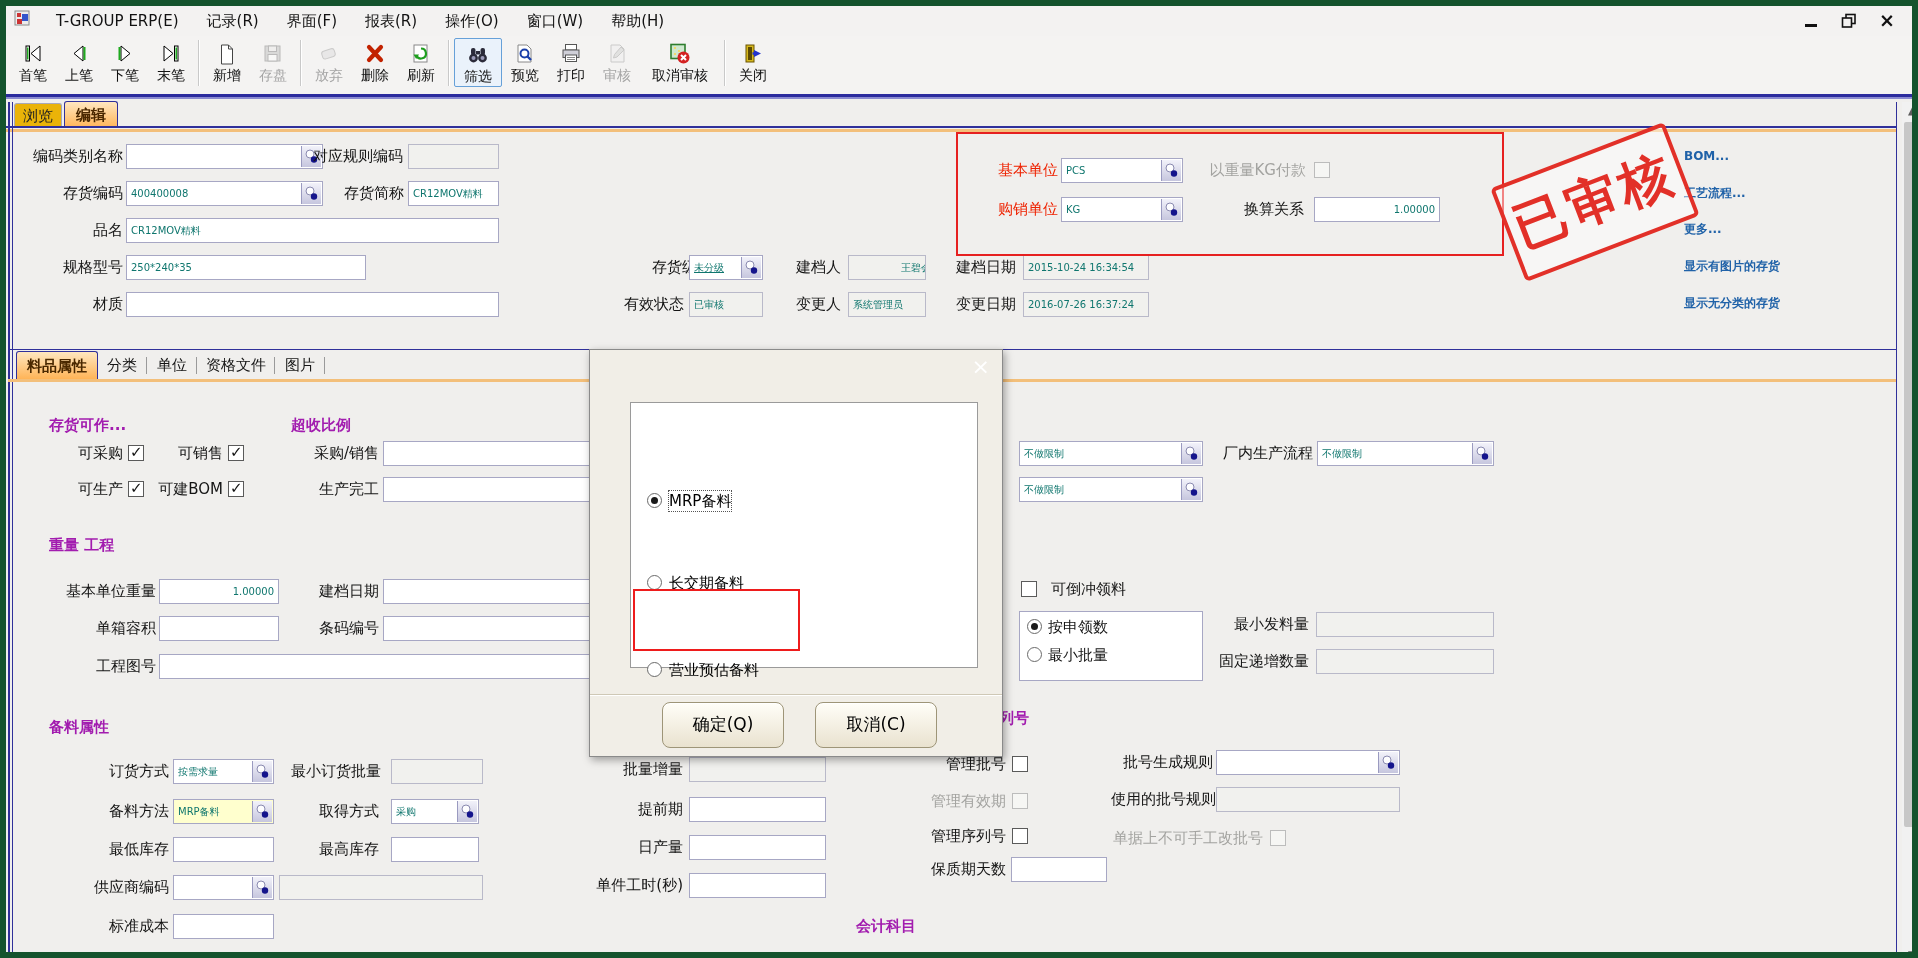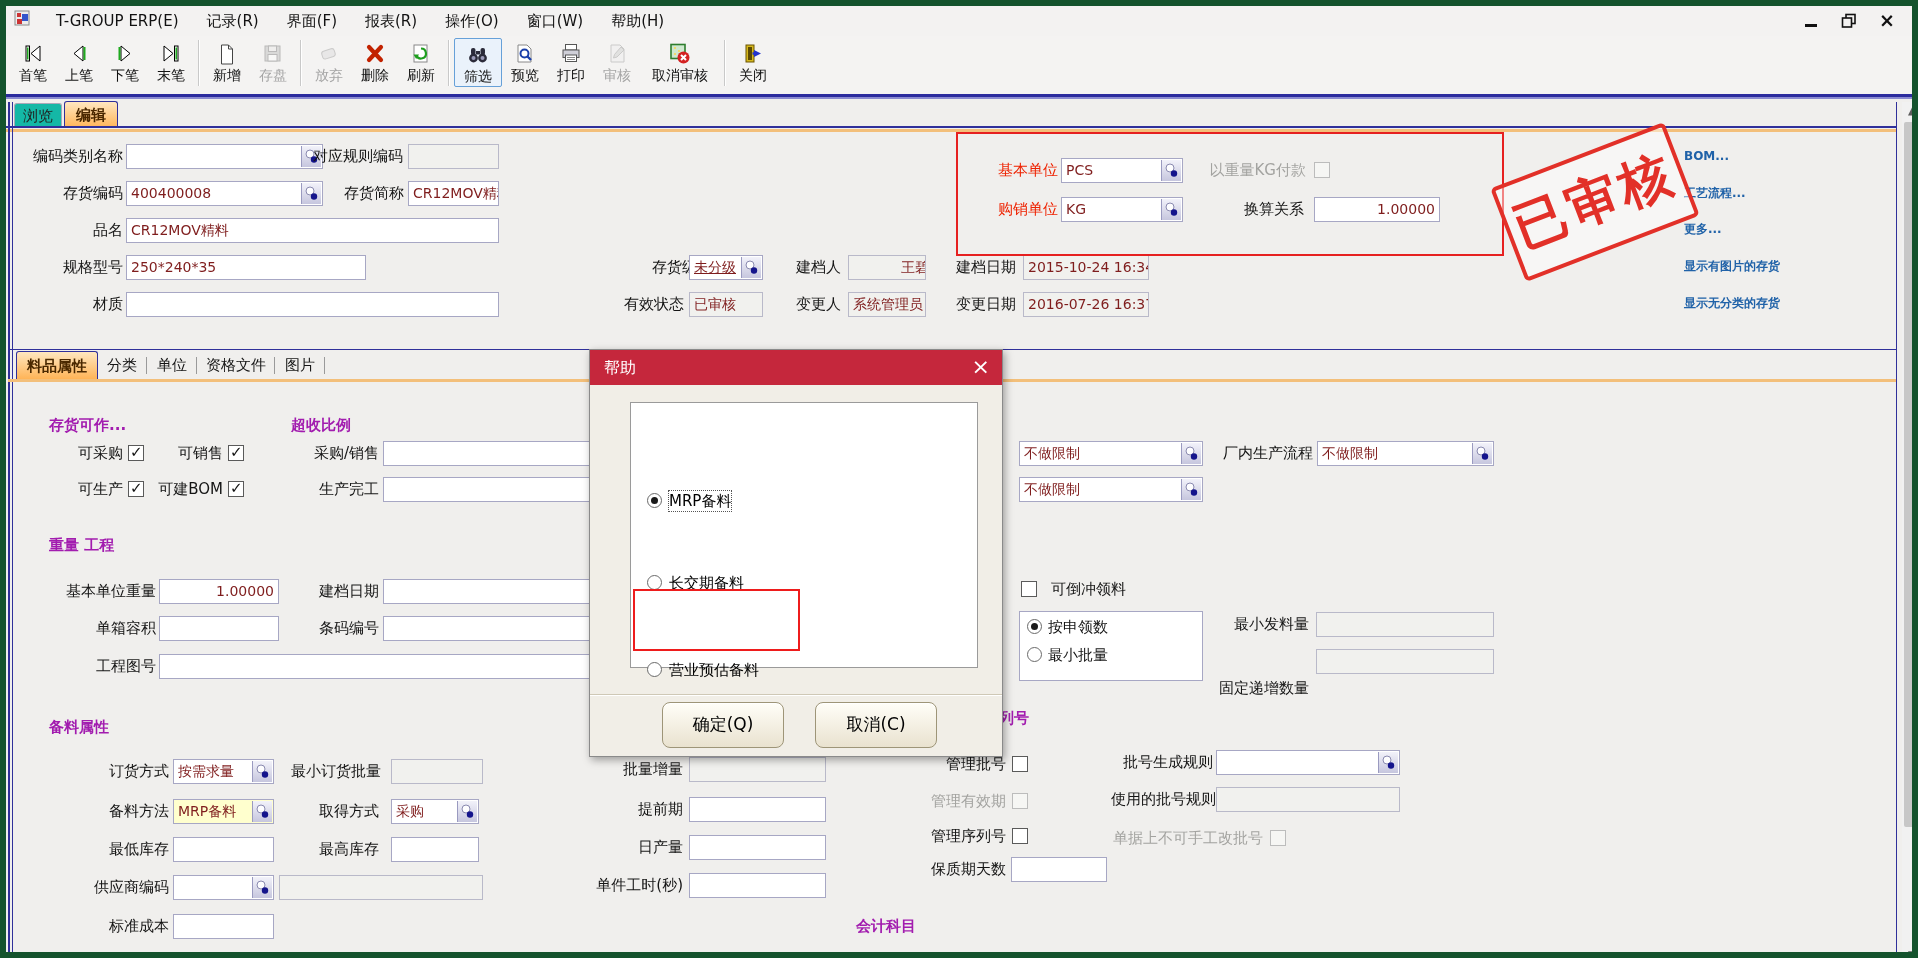--- a/index.html
+++ b/index.html
@@ -13,31 +13,31 @@
   .toolbar{position:absolute;left:0;top:30px;width:100%;height:62px;background:#f4f3f2;display:flex;align-items:flex-start;padding:2px 0 0 4px;box-sizing:border-box;}
   .toolbar:after{content:"";position:absolute;left:0;bottom:-1px;width:100%;height:5px;background:linear-gradient(#2b2b9e 0 60%,#8a8ad0 60% 100%);}
   .tbtn{width:46px;display:flex;flex-direction:column;align-items:center;padding-top:3px;font-size:14px;color:#111;white-space:nowrap;}
   .tbtn.wide{width:80px;}
   .tbtn.sel{border:1px solid #66a0d8;background:#eaf2fb;border-radius:2px;}
   .tbtn.dis{color:#a5a5a5;}
   .tbtn.dis svg{opacity:.45;filter:grayscale(1);}
   .tbtn svg{display:block;}
   .tsep{width:1px;height:46px;background:#c9c9c9;border-right:1px solid #fff;margin:2px 4px 0 4px;}
   
-  .tab{position:absolute;height:25px;line-height:25px;text-align:center;font-size:15px;color:#222;background:#14b8a6;border:1px solid #a8a8b8;border-bottom:none;border-radius:3px 3px 0 0;box-sizing:border-box;}
+  .tab{position:absolute;height:25px;line-height:25px;text-align:center;font-size:15px;color:#222;background:#eab308;border:1px solid #a8a8b8;border-bottom:none;border-radius:3px 3px 0 0;box-sizing:border-box;}
   .tab.on{background:linear-gradient(#ffe7c0,#ffb457);font-weight:bold;color:#4a2800;border-color:#30309a;}
   .hline-navy{position:absolute;background:#30309a;}
   .hline-orange{position:absolute;background:#f3bf7a;}
   .vline-navy{position:absolute;background:#30309a;}
   
   .lbl{position:absolute;height:25px;line-height:25px;font-size:15px;color:#141414;text-align:right;white-space:nowrap;}
   .lbl.red{color:#ee2200;}
   .lbl.gray{color:#a3a3a0;}
   .sec{position:absolute;font-size:15px;font-weight:bold;color:#a21caf;white-space:nowrap;}
-  .fld{position:absolute;height:25px;background:#fff;border:1px solid #a7a7c4;box-sizing:border-box;font-size:14px;color:#7f1d1d;}
+  .fld{position:absolute;height:25px;background:#fff;border:1px solid #a7a7c4;box-sizing:border-box;font-size:10px;color:#0f766e;}
   .fld .v{display:block;height:23px;line-height:23px;padding:0 4px;white-space:nowrap;overflow:hidden;}
   .fld.num .v{text-align:right;}
   .fld.ro{background:#f1f1ee;border-color:#b9b9c9;}
   .fld.yellow{background:#ffffce;}
   .lk{position:absolute;right:1px;top:1px;bottom:1px;width:19px;background:linear-gradient(#f2f2fa,#c6c6de);border-left:1px solid #9a9ac0;display:flex;align-items:center;justify-content:center;}
   .cb{position:absolute;width:16px;height:16px;background:#fff;border:1px solid #5a5a5a;box-sizing:border-box;}
   .cb.checked:after{content:"✓";position:absolute;left:1px;top:-3px;font-size:15px;font-weight:bold;color:#111;}
   .cb.dis{border-color:#bcbcbc;background:#f6f6f4;}
   .radio{position:absolute;width:15px;height:15px;border:1px solid #6a6a6a;border-radius:50%;background:#fff;box-sizing:border-box;}
   .radio.sel:after{content:"";position:absolute;left:3px;top:3px;width:7px;height:7px;border-radius:50%;background:#1a1a1a;}
@@ -517,21 +517,21 @@
 
   <div class="fld" style="left:1013px;top:605px;width:184px;height:70px;"></div>
   <div class="radio sel" style="left:1021px;top:613px;"></div>
   <span class="lbl" style="left:1042px;top:609px;width:120px;text-align:left;">按申领数</span>
   <div class="radio" style="left:1021px;top:641px;"></div>
   <span class="lbl" style="left:1042px;top:637px;width:120px;text-align:left;">最小批量</span>
   <span class="lbl" style="left:1218px;top:606px;width:85px;">最小发料量</span>
   <div class="fld ro" style="left:1310px;top:606px;width:178px;">
       <span class="v"></span>
     </div>
-  <span class="lbl" style="left:1205px;top:670px;width:98px;">固定递增数量</span>
+  <span class="lbl" style="left:1205px;top:643px;width:98px;">固定递增数量</span>
   <div class="fld ro" style="left:1310px;top:643px;width:178px;">
       <span class="v"></span>
     </div>
 
   <span class="sec" style="left:993px;top:703px;">列号</span>
 
   <span class="lbl" style="left:935px;top:746px;width:65px;">管理批号</span>
   <div class="cb" style="left:1006px;top:750px;"></div>
   <span class="lbl" style="left:1117px;top:744px;width:85px;">批号生成规则</span>
   <div class="fld" style="left:1210px;top:744px;width:184px;">
@@ -555,21 +555,20 @@
   <div class="cb" style="left:1006px;top:822px;"></div>
   <span class="lbl gray" style="left:1105px;top:820px;width:152px;">单据上不可手工改批号</span>
   <div class="cb dis" style="left:1264px;top:824px;"></div>
 
   <span class="lbl" style="left:920px;top:851px;width:80px;">保质期天数</span>
   <div class="fld" style="left:1005px;top:851px;width:96px;">
       <span class="v"></span>
     </div>
 
   <div class="dialog">
-    <div class="dlg-title">帮助</div>
     <span class="dlg-close">×</span>
     <div class="dlg-list">
       <div class="radio sel" style="left:16px;top:90px;"></div>
       <span class="dlg-opt-label dotted" style="left:38px;top:88px;">MRP备料</span>
       <div class="radio" style="left:16px;top:172px;"></div>
       <span class="dlg-opt-label" style="left:38px;top:170px;">长交期备料</span>
       <div class="radio" style="left:16px;top:259px;"></div>
       <span class="dlg-opt-label" style="left:38px;top:257px;">营业预估备料</span>
     </div>
     <div class="dlg-redbox"></div>

